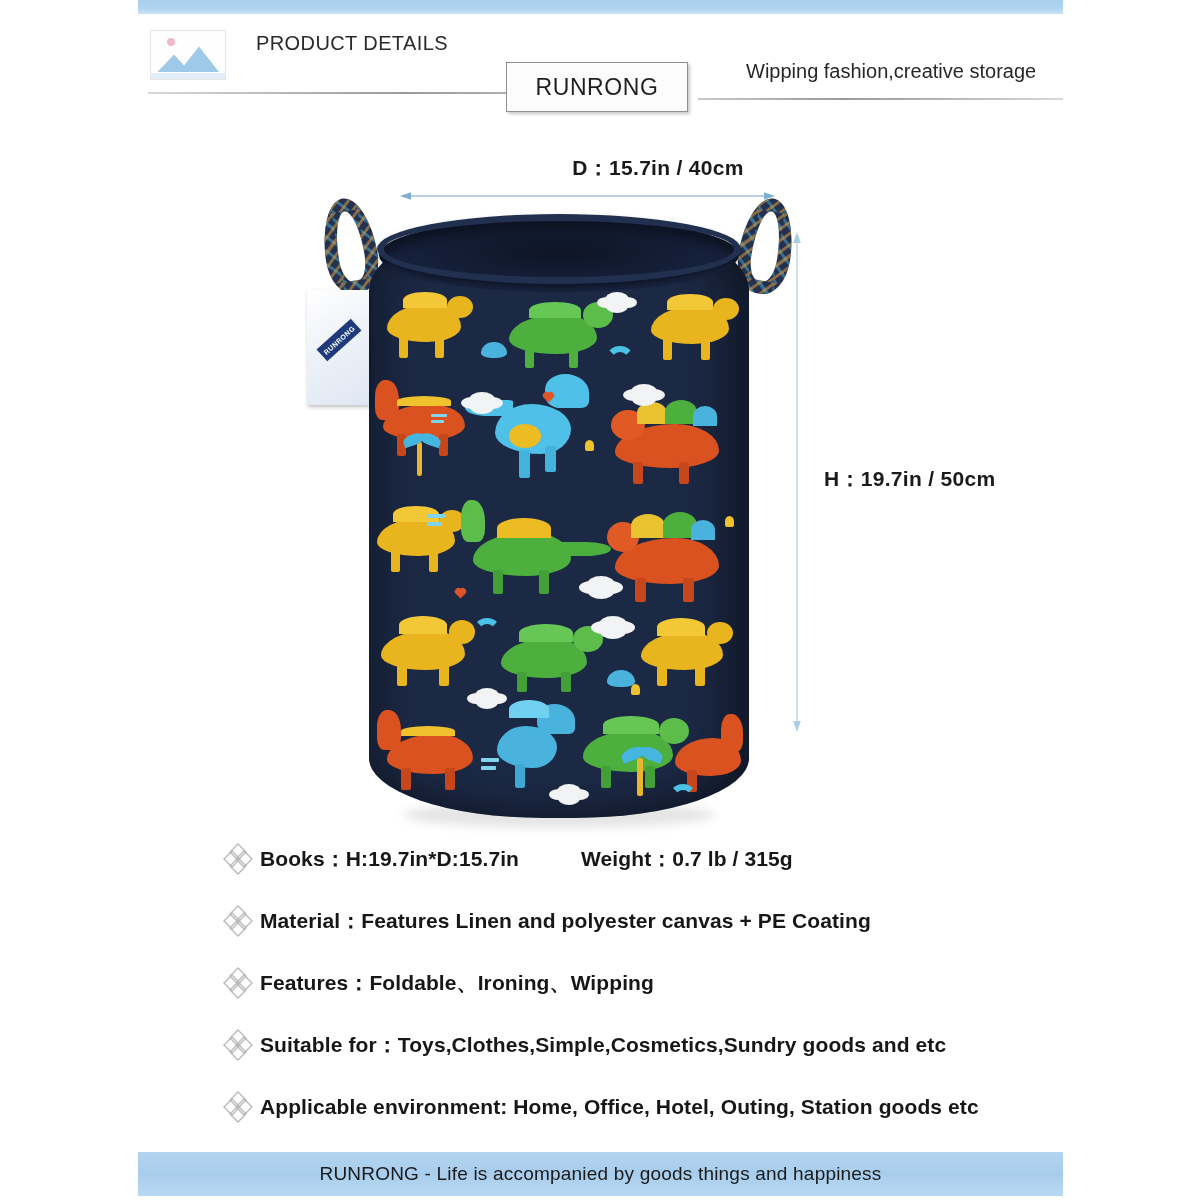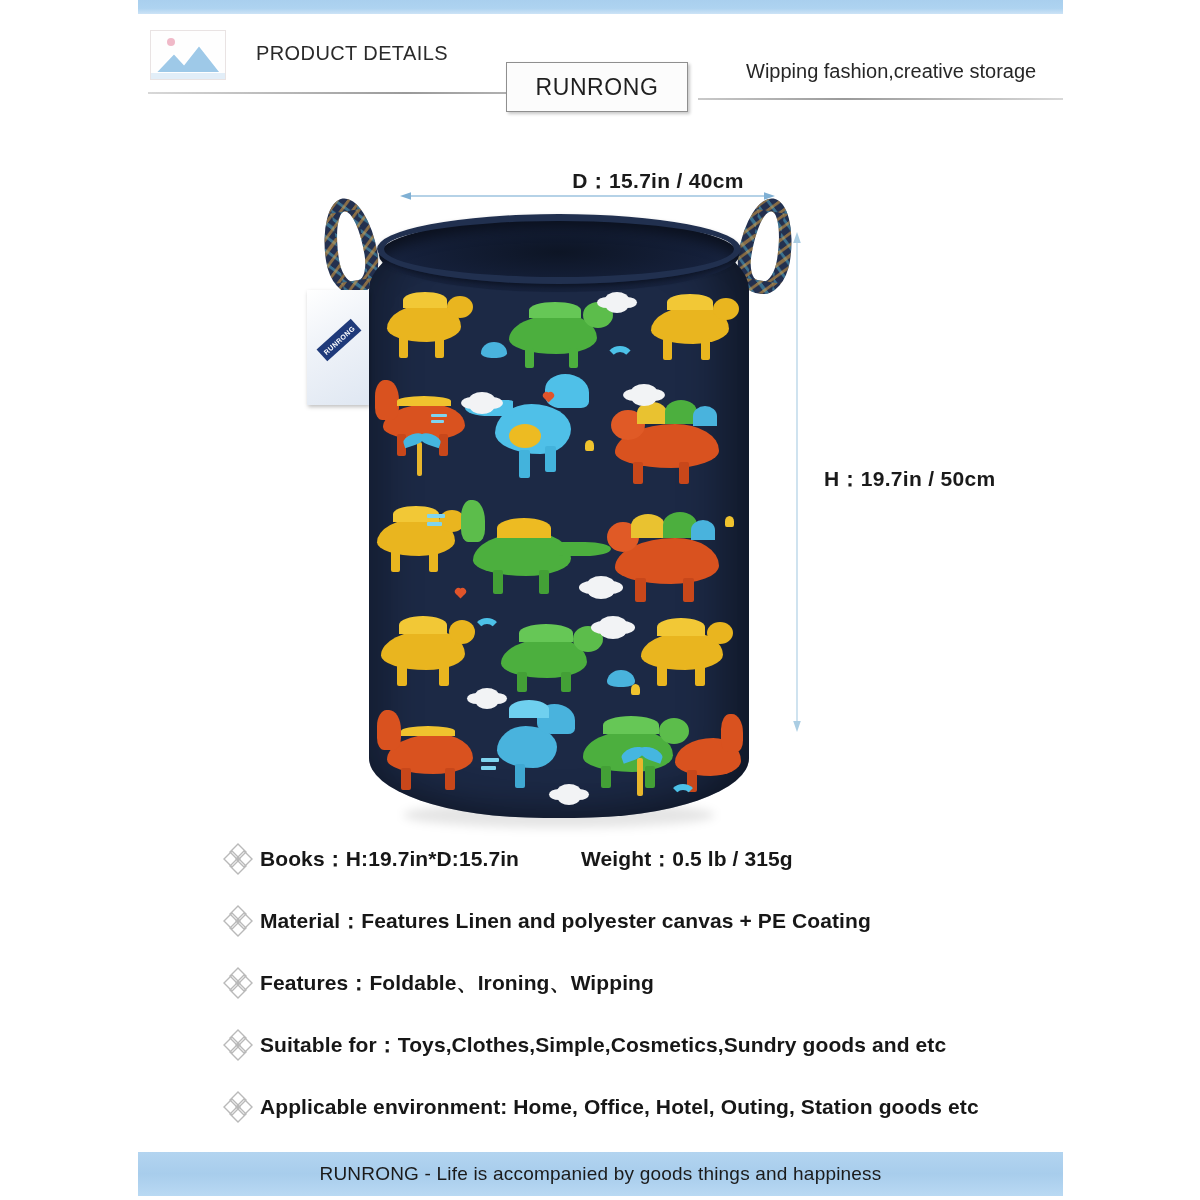--- a/index.html
+++ b/index.html
@@ -27,21 +27,21 @@
   .header {
     position: absolute; left: 0; top: 20px; width: 925px; height: 90px;
   }
   .hdr-icon {
     position: absolute; left: 12px; top: 10px; width: 76px; height: 50px;
     background: #fdfdfd; border: 1px solid #e9e3e3;
     overflow: hidden;
   }
   .hdr-icon svg { display:block; }
   .hdr-title {
-    position: absolute; left: 118px; top: 22px;
+    position: absolute; left: 118px; top: 12px;
     font-size: 20px; color: #2a2a2a; letter-spacing: .4px;
     font-family: "Liberation Sans", sans-serif;
     white-space: nowrap;
   }
   .hdr-rule-left {
     position: absolute; left: 10px; top: 72px; width: 470px; height: 2px;
     background: linear-gradient(90deg,#d8d8d8 0%, #9a9a9a 55%, #c9c9c9 100%);
   }
   .hdr-rule-right {
     position: absolute; left: 560px; top: 78px; width: 365px; height: 2px;
@@ -57,21 +57,21 @@
   }
   .hdr-tagline {
     position: absolute; left: 608px; top: 40px;
     font-size: 20px; color: #272727; white-space: nowrap;
   }
 
   
   .figure { position: absolute; left: 0; top: 140px; width: 925px; height: 680px; }
 
   .dim-d-label {
-    position: absolute; left: 360px; top: 27px; width: 320px;
+    position: absolute; left: 360px; top: 14px; width: 320px;
     text-align: center; font-size: 21px; font-weight: bold; color: #1a1a1a;
     white-space: nowrap; letter-spacing: .3px;
   }
   .dim-d-arrow {
     position: absolute; left: 262px; top: 48px; width: 375px; height: 12px;
   }
   .dim-h-arrow {
     position: absolute; left: 653px; top: 92px; width: 12px; height: 500px;
   }
   .dim-h-label {
@@ -396,21 +396,21 @@
           <svg width="44" height="44" viewBox="0 0 44 44">
             <g fill="none" stroke="#b9b9b9" stroke-width="1.4">
               <path d="M22 7 L30 15 L22 23 L14 15 Z"></path>
               <path d="M22 21 L30 29 L22 37 L14 29 Z"></path>
               <path d="M8 22 L16 14 L24 22 L16 30 Z"></path>
               <path d="M20 22 L28 14 L36 22 L28 30 Z"></path>
             </g>
           </svg>
         </div>
         <div class="spec-text">
-          <span>Books：H:19.7in*D:15.7in</span><span class="gap"></span><span>Weight：0.5 lb / 315g</span>
+          <span>Books：H:19.7in*D:15.7in</span><span class="gap"></span><span>Weight：0.7 lb / 315g</span>
         </div>
       </div>
 
       <div class="spec-row">
         <div class="spec-bullet">
           <svg width="44" height="44" viewBox="0 0 44 44">
             <g fill="none" stroke="#b9b9b9" stroke-width="1.4">
               <path d="M22 7 L30 15 L22 23 L14 15 Z"></path>
               <path d="M22 21 L30 29 L22 37 L14 29 Z"></path>
               <path d="M8 22 L16 14 L24 22 L16 30 Z"></path>

